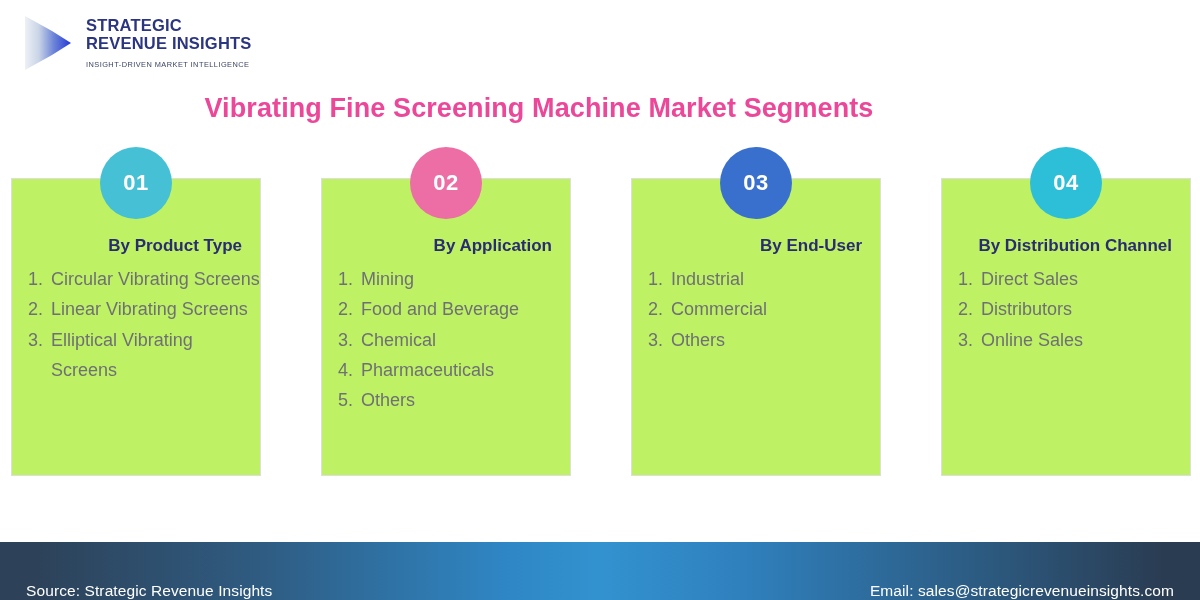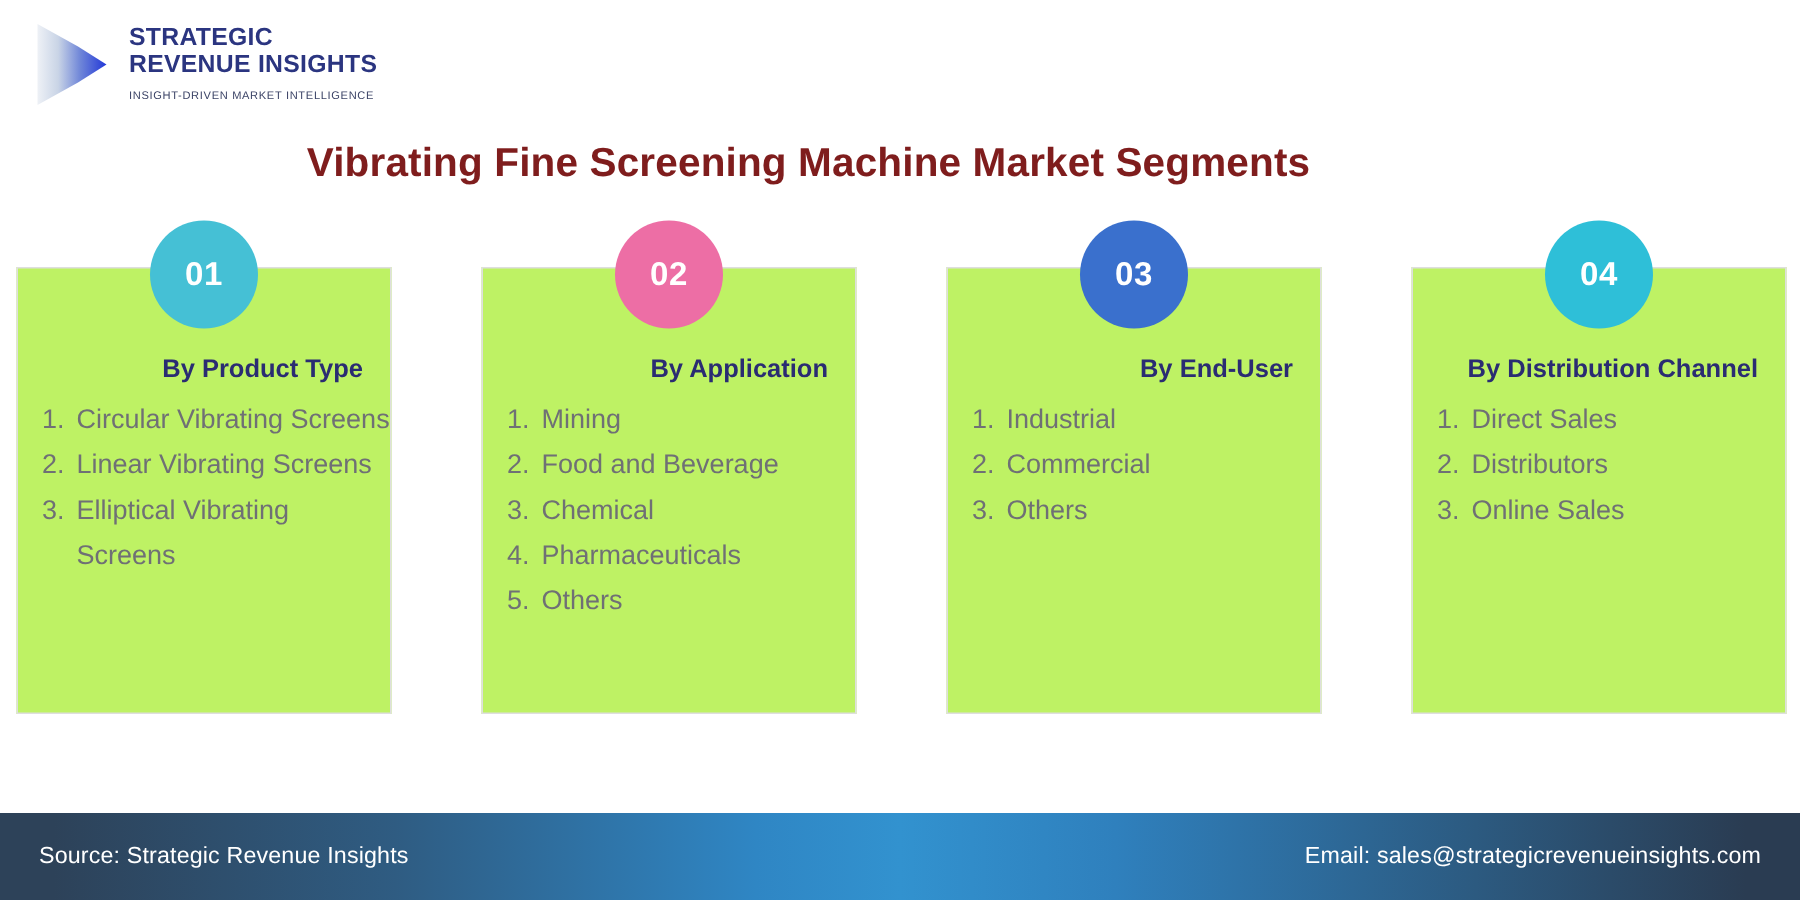--- a/index.html
+++ b/index.html
@@ -50,21 +50,21 @@
 
   
   .page-title {
     position: absolute;
     top: 93px;
     left: 0;
     width: 1078px;
     text-align: center;
     font-size: 27px;
     font-weight: bold;
-    color: #7f1d1d;
+    color: #ec4899;
     letter-spacing: 0.1px;
   }
 
   
   .cards {
     position: absolute;
     top: 178px;
     left: 11px;
     width: 1180px;
     display: flex;
@@ -115,21 +115,21 @@
   }
 
   
   .footer {
     position: absolute;
     left: 0;
     bottom: 0;
     width: 1200px;
     height: 58px;
     display: flex;
-    align-items: center;
+    align-items: flex-end;
     justify-content: space-between;
     padding: 0 26px;
     background: linear-gradient(90deg,
       #2d4259 0%,
       #2d4259 3%,
       #2f5c82 22%,
       #2f86c4 42%,
       #3292cf 50%,
       #2f80bd 62%,
       #2c5a80 82%,

